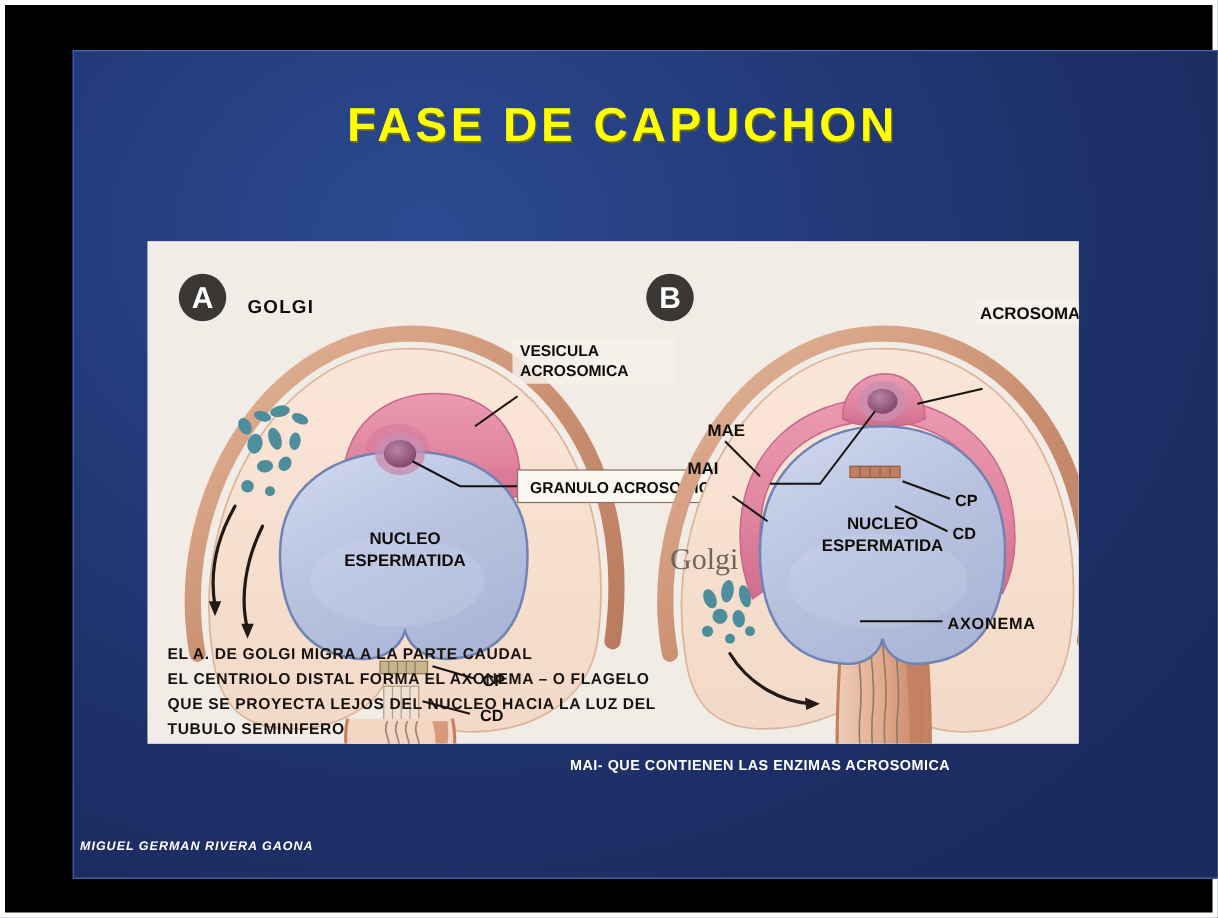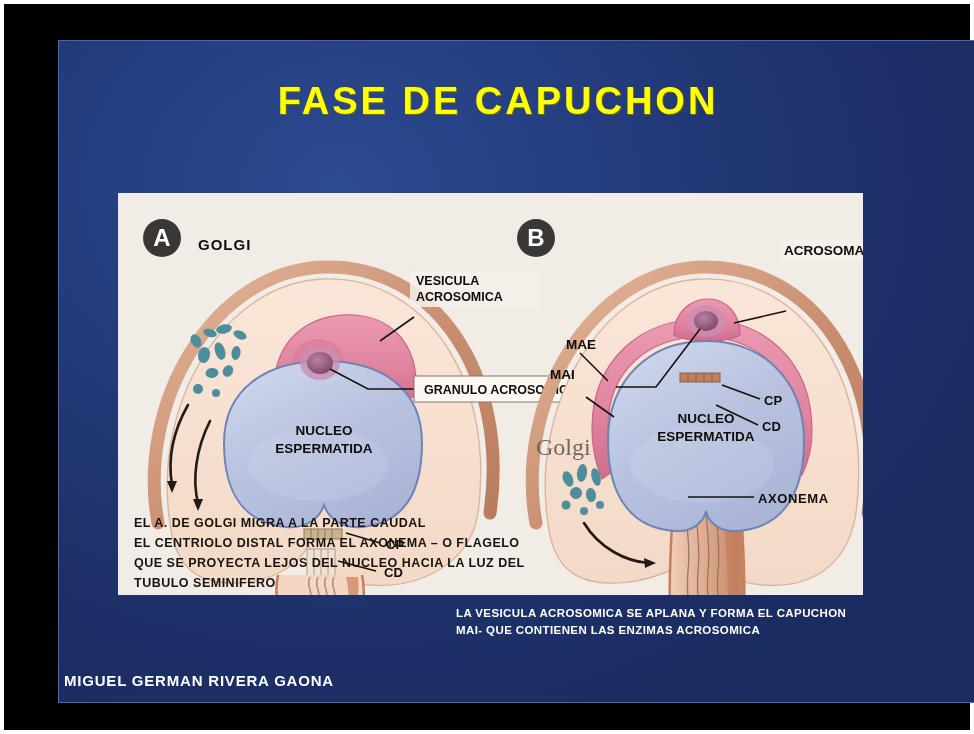--- a/index.html
+++ b/index.html
@@ -28,21 +28,21 @@
 
   .fig-svg{position:absolute;left:0;top:0;}
 
   
   .blue-caption{position:absolute;left:398px;top:565px;width:455px;
                 color:#ffffff;font-size:11.5px;font-weight:bold;line-height:17px;
                 text-align:justify;letter-spacing:.4px;}
   .blue-caption div{white-space:nowrap;}
 
   .footer{position:absolute;left:6px;top:632px;color:#ffffff;
-          font-size:15px;font-weight:bold;letter-spacing:.8px;}
+          font-size:10px;font-weight:bold;letter-spacing:.8px;font-style:italic;}
 
   
   .ftxt{font-family:"Liberation Sans",sans-serif;font-weight:bold;fill:#100c08;}
   .badge-letter{font-family:"Liberation Sans",sans-serif;font-weight:bold;fill:#ffffff;}
   .golgi-serif{font-family:"Liberation Serif",serif;fill:#6d6660;font-weight:normal;}
   .blk-caption{font-family:"Liberation Sans",sans-serif;font-weight:bold;fill:#17120e;
                letter-spacing:.5px;}
 </style>
 </head>
 <body>
@@ -281,20 +281,19 @@
           <text class="blk-caption" x="16" y="334" font-size="12.5">EL A. DE GOLGI  MIGRA  A  LA  PARTE  CAUDAL</text>
           <text class="blk-caption" x="16" y="354" font-size="12.5">EL  CENTRIOLO  DISTAL  FORMA  EL  AXONEMA – O FLAGELO</text>
           <text class="blk-caption" x="16" y="374" font-size="12.5">QUE  SE  PROYECTA  LEJOS  DEL  NUCLEO  HACIA  LA  LUZ  DEL</text>
           <text class="blk-caption" x="16" y="394" font-size="12.5">TUBULO SEMINIFERO</text>
         </g>
 
       </svg>
     </div>
 
     <div class="blue-caption">
-      <div>LA   VESICULA   ACROSOMICA   SE   APLANA   Y   FORMA   EL   CAPUCHON</div>
       <div>MAI- QUE  CONTIENEN  LAS  ENZIMAS  ACROSOMICA</div>
     </div>
 
     <div class="footer">MIGUEL  GERMAN  RIVERA  GAONA</div>
 
   </div>
 </div>
 
 </body></html>

